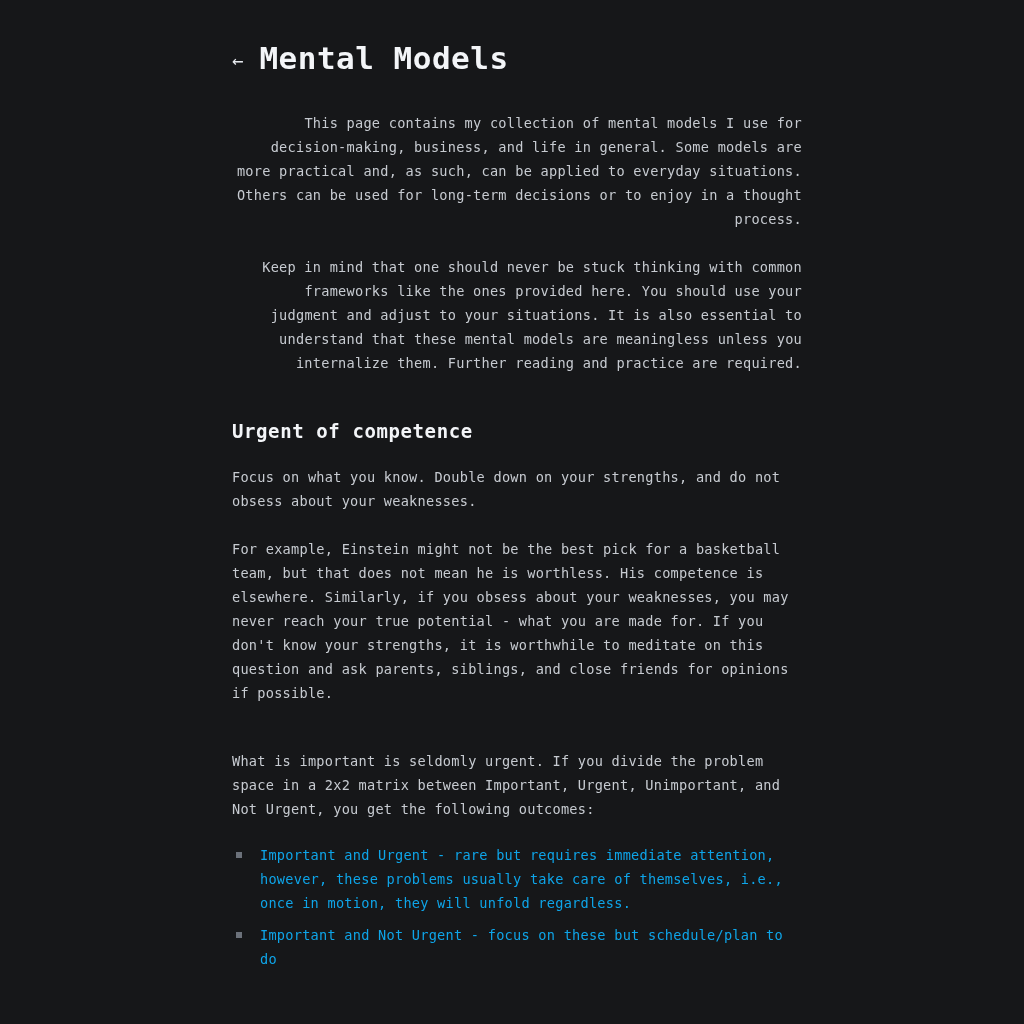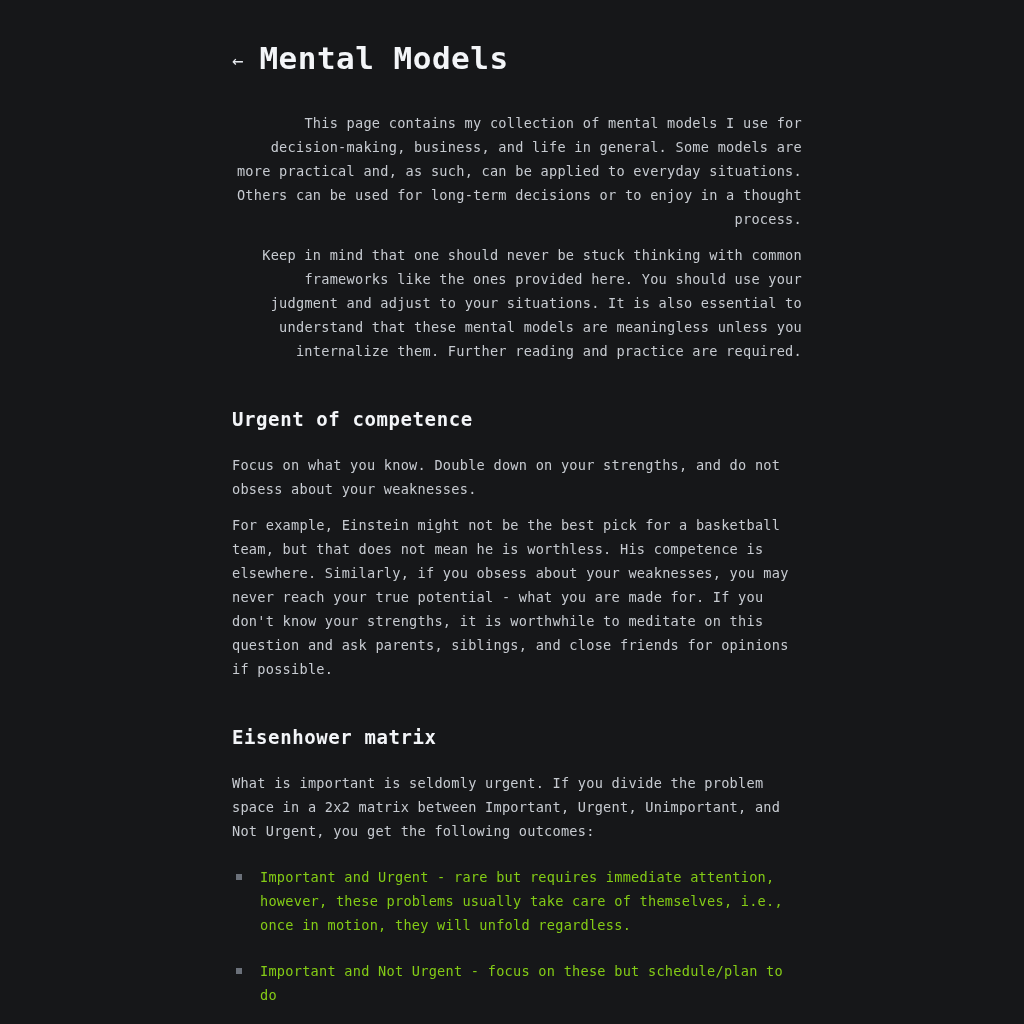--- a/index.html
+++ b/index.html
@@ -65,21 +65,21 @@
     letter-spacing: 0.2px;
   }
   p.para {
     font-size: 13.6px;
     line-height: 24px;
     color: #c7cbd1;
     margin: 0 0 0 0;
     letter-spacing: 0.25px;
   }
   .para + .para {
-    margin-top: 12px;
+    margin-top: 24px;
   }
   .intro-block {
     margin-top: 34px;
     text-align: right;
   }
   h2.section-heading {
     font-size: 19px;
     font-weight: bold;
     color: #f3f5f8;
     letter-spacing: 0.6px;
@@ -95,23 +95,23 @@
   ul.outcome-list {
     list-style: none;
     margin: 22px 0 0 0;
     padding: 0;
   }
   ul.outcome-list li {
     position: relative;
     padding-left: 28px;
     font-size: 13.6px;
     line-height: 24px;
-    color: #84cc16;
+    color: #0ea5e9;
     letter-spacing: 0.25px;
-    margin-bottom: 22px;
+    margin-bottom: 8px;
   }
   ul.outcome-list li .bullet-square {
     position: absolute;
     left: 4px;
     top: 9px;
     width: 6px;
     height: 6px;
     background: #6b717a;
     display: block;
   }
@@ -133,21 +133,20 @@
       <p class="para">Keep in mind that one should never be stuck thinking with common frameworks like the ones provided here. You should use your judgment and adjust to your situations. It is also essential to understand that these mental models are meaningless unless you internalize them. Further reading and practice are required.</p>
     </div>
 
     <div class="section">
       <h2 class="section-heading">Urgent of competence</h2>
       <p class="para">Focus on what you know. Double down on your strengths, and do not obsess about your weaknesses.</p>
       <p class="para">For example, Einstein might not be the best pick for a basketball team, but that does not mean he is worthless. His competence is elsewhere. Similarly, if you obsess about your weaknesses, you may never reach your true potential - what you are made for. If you don't know your strengths, it is worthwhile to meditate on this question and ask parents, siblings, and close friends for opinions if possible.</p>
     </div>
 
     <div class="section">
-      <h2 class="section-heading">Eisenhower matrix</h2>
       <p class="para">What is important is seldomly urgent. If you divide the problem space in a 2x2 matrix between Important, Urgent, Unimportant, and Not Urgent, you get the following outcomes:</p>
       <ul class="outcome-list">
         <li>
           <span class="bullet-square"></span>
           <span>Important and Urgent - rare but requires immediate attention, however, these problems usually take care of themselves, i.e., once in motion, they will unfold regardless.</span>
         </li>
         <li>
           <span class="bullet-square"></span>
           <span>Important and Not Urgent - focus on these but schedule/plan to do</span>
         </li>

